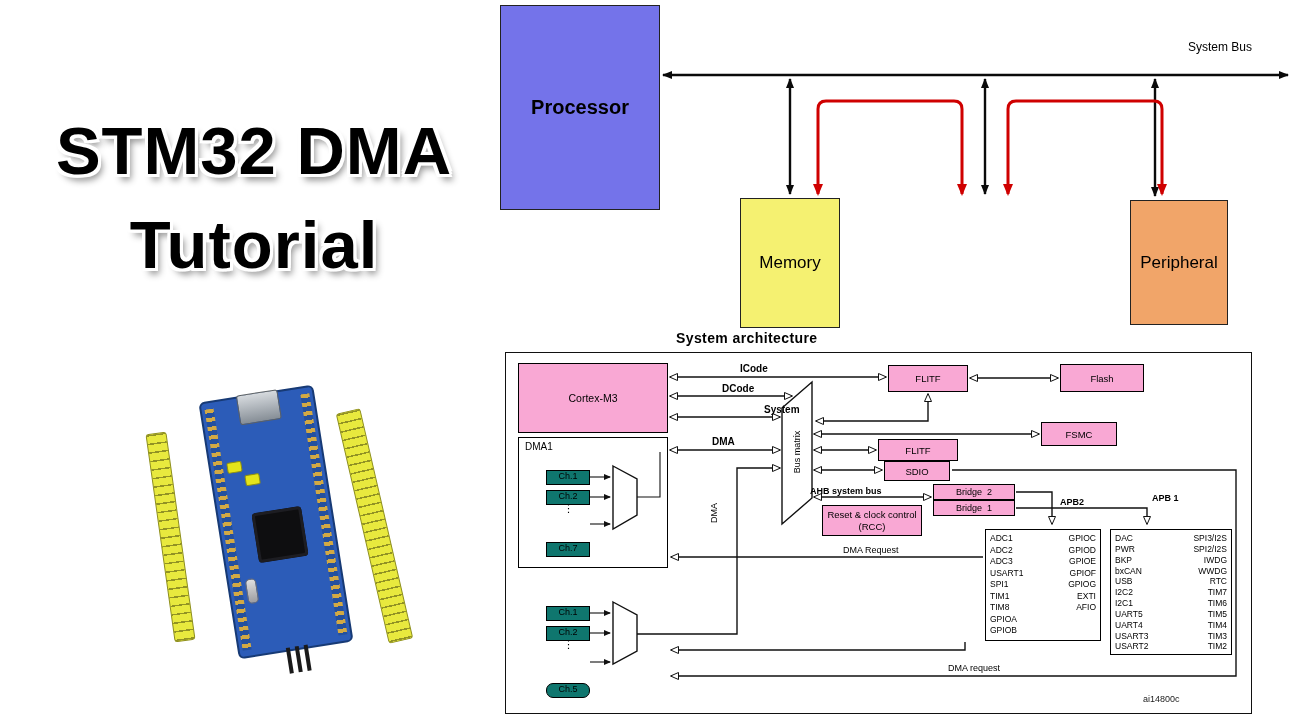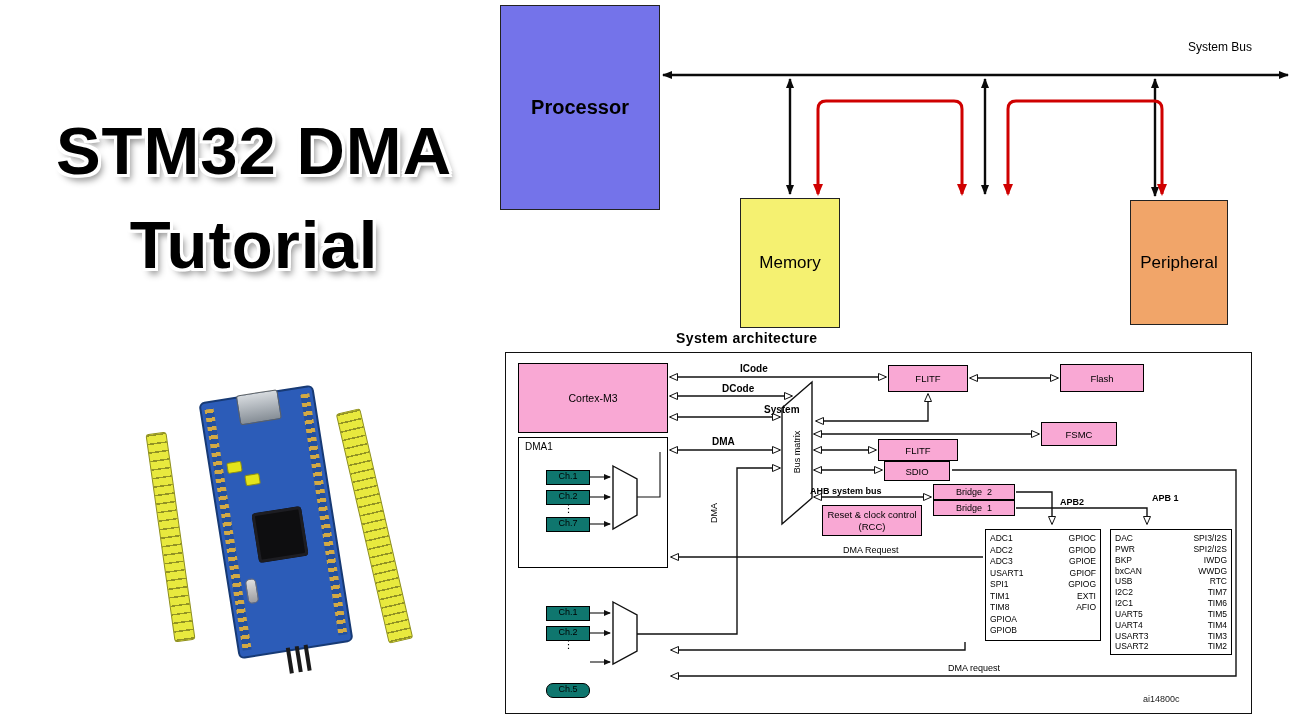--- a/index.html
+++ b/index.html
@@ -199,21 +199,21 @@
   <div class="frame" style="left:518px; top:437px; width:150px; height:131px;">
     <span class="tag">DMA1</span>
   </div>
   <div class="chbox" style="left:546px; top:470px;">
       <span>Ch.1</span>
     </div>
   <div class="chbox" style="left:546px; top:490px;">
       <span>Ch.2</span>
     </div>
   <div class="dots" style="left:563px; top:503px;">⋮</div>
-  <div class="chbox" style="left:546px; top:517px;">
+  <div class="chbox" style="left:546px; top:542px;">
       <span>Ch.7</span>
     </div>
 
   <div class="chbox" style="left:546px; top:606px;">
       <span>Ch.1</span>
     </div>
   <div class="chbox" style="left:546px; top:626px;">
       <span>Ch.2</span>
     </div>
   <div class="dots" style="left:563px; top:639px;">⋮</div>

